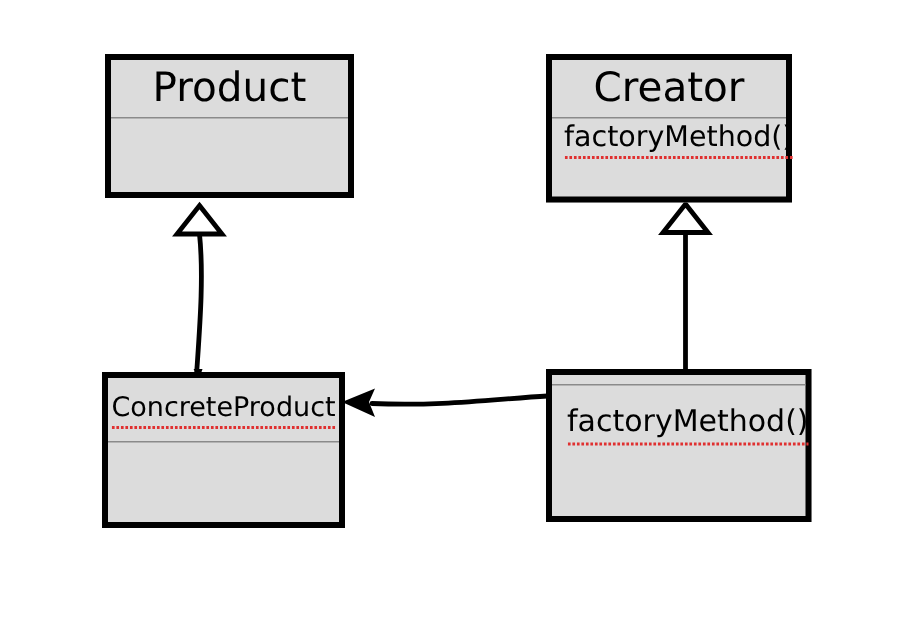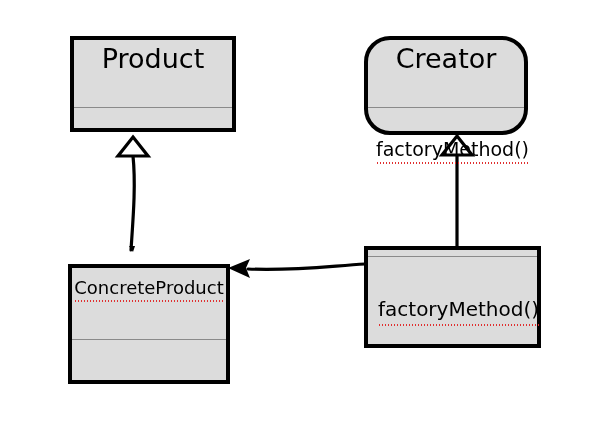--- a/index.html
+++ b/index.html
@@ -17,21 +17,20 @@
   }
 
   
   .uml-box {
     position: absolute;
     background: #dcdcdc;
     border: 4px solid #000000;
     box-sizing: border-box;
     display: flex;
     flex-direction: column;
-    gap: 29px;
   }
   .uml-title {
     box-sizing: border-box;
     width: 100%;
     color: #000000;
     white-space: nowrap;
     overflow: visible;
   }
   .uml-divider {
     width: 100%;
@@ -133,29 +132,29 @@
       <path d="M 228,268 L 250,259 L 246,268 L 250,278 Z" fill="#000000"></path>
     </g>
   </svg>
 
   <div class="uml-box" style="left:70px; top:36px; width:166px; height:96px;">
     <div class="uml-title title-large">Product</div>
     <div class="uml-divider"></div>
     <div class="uml-body"></div>
   </div>
 
-  <div class="uml-box" style="left:364px; top:36px; width:164px; height:99px;border-radius:26px;">
+  <div class="uml-box" style="left:364px; top:36px; width:164px; height:99px;">
     <div class="uml-title title-large">Creator</div>
     <div class="uml-divider"></div>
     <div class="uml-body">
       <div class="uml-member member-line"><span class="spell">factoryMethod()</span></div>
     </div>
   </div>
 
-  <div class="uml-box" style="left:68px; top:248px; width:162px; height:120px;margin-top:16px;">
+  <div class="uml-box" style="left:68px; top:248px; width:162px; height:104px;">
     <div class="uml-title title-small"><span class="spell">ConcreteProduct</span></div>
     <div class="uml-divider" style="margin-top:10px;"></div>
     <div class="uml-body"></div>
   </div>
 
   <div class="uml-box" style="left:364px; top:246px; width:177px; height:102px;">
     <div class="uml-divider" style="margin-top:6px;"></div>
     <div class="uml-body">
       <div class="uml-member member-line-big"><span class="spell">factoryMethod()</span></div>
     </div>

